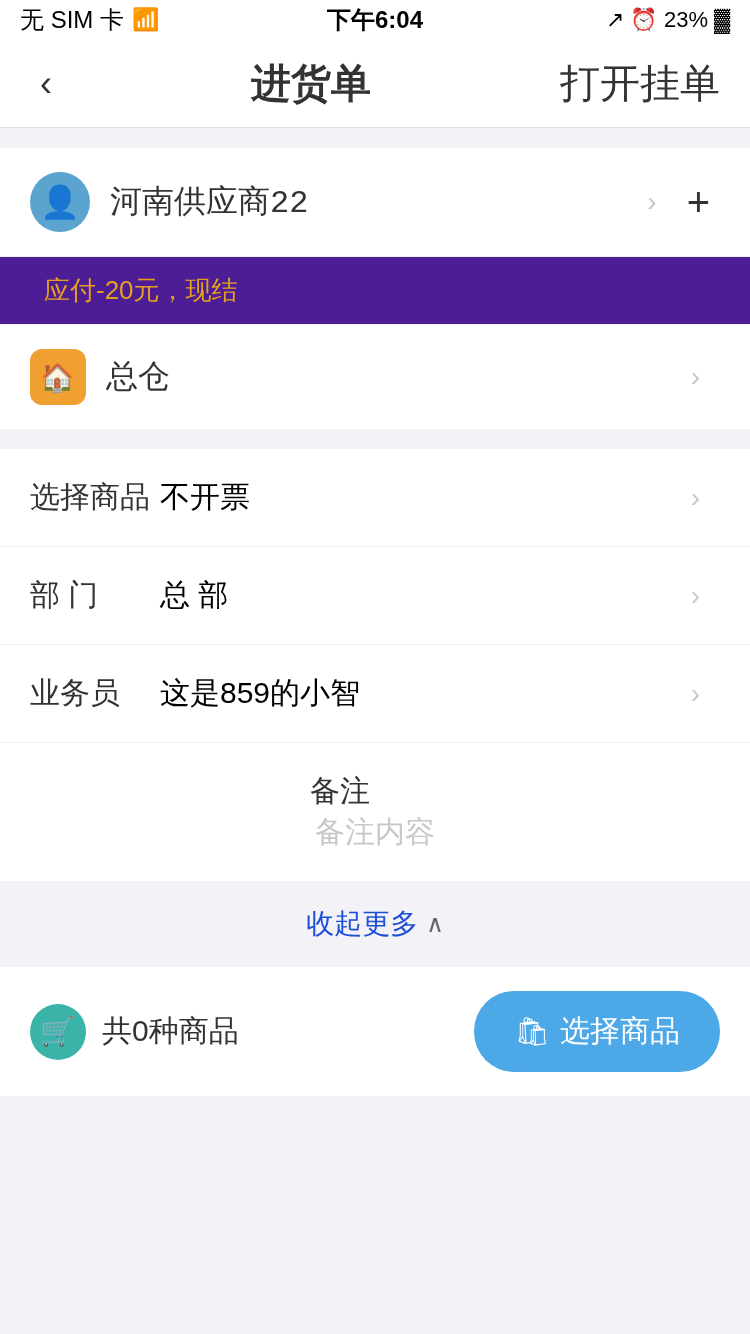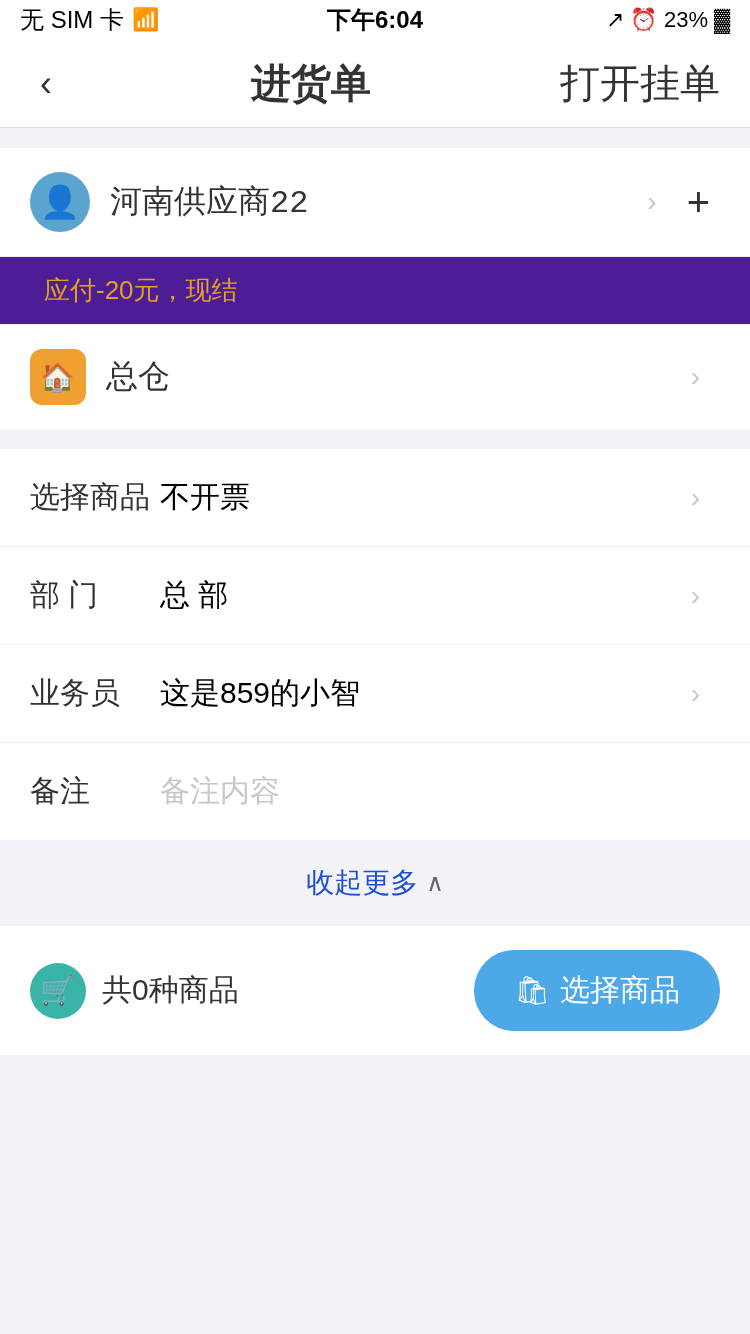--- a/index.html
+++ b/index.html
@@ -169,20 +169,21 @@
     }
     .form-row {
       display: flex;
       align-items: center;
       padding: 28px 30px;
       border-bottom: 1px solid #f0f0f0;
       min-height: 90px;
     }
     .form-row:last-child {
       border-bottom: none;
+      flex-direction: column;
     }
     .form-label {
       font-size: 30px;
       color: #333;
       width: 130px;
       flex-shrink: 0;
     }
     .form-value {
       flex: 1;
       font-size: 30px;

